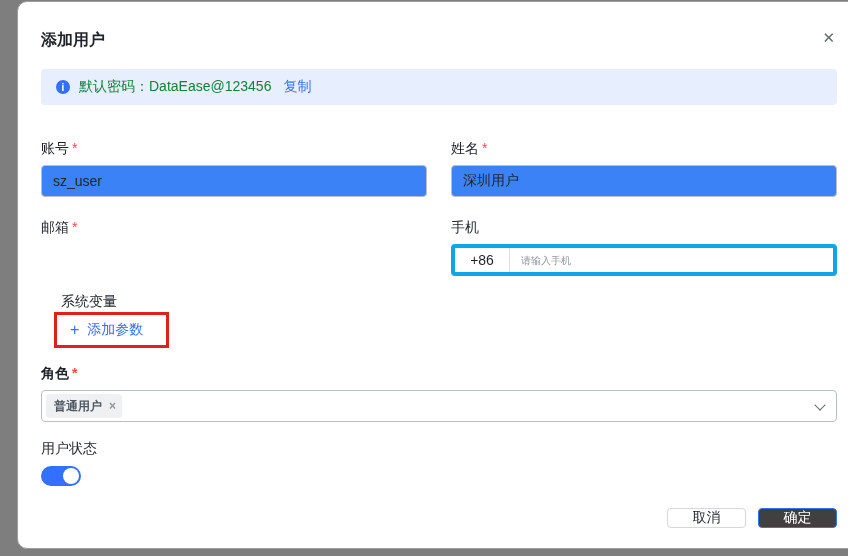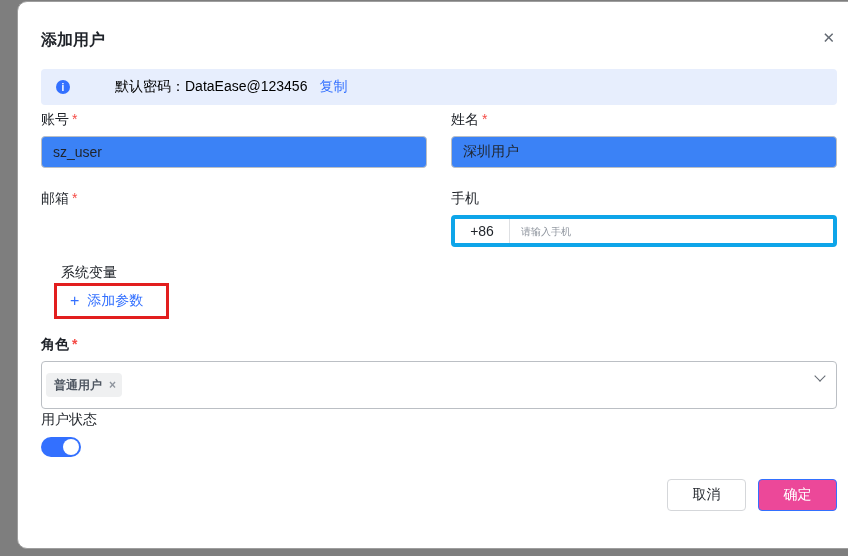--- a/index.html
+++ b/index.html
@@ -31,25 +31,25 @@
     padding:0 15px; gap:9px;
     font-size:14px;
   }
   .info-icon {
     width:14px; height:14px; border-radius:50%;
     background:#3370ff; color:#fff;
     font-size:10px; font-weight:700;
     display:flex; align-items:center; justify-content:center;
     flex:0 0 auto;
   }
-  .banner-text { color:#000000;margin-left:36px; }
+  .banner-text { color:#15803d; }
   .copy-link { color:#3370ff; cursor:pointer; margin-left:3px; text-decoration:none; }
 
   .form-grid {
-    margin-top:4px;
+    margin-top:33px;
     display:grid; grid-template-columns:1fr 1fr;
     column-gap:24px; row-gap:20px;
   }
   .field-label { display:block; font-size:14px; line-height:20px; margin-bottom:7px; color:#1f2329; }
   .req-mark { color:#f54a45; margin-left:3px; }
   .text-input {
     width:100%; height:32px;
     border:1px solid #bbbfc4; border-radius:4px;
     padding:0 11px; font-size:14px; color:#1f2329;
     outline:none; background:#3b82f6;
@@ -85,59 +85,59 @@
     pointer-events:none;
   }
   .addparam-link {
     display:flex; align-items:center; gap:8px;
     color:#3370ff; font-size:14px; cursor:pointer; text-decoration:none;
   }
   .plus-glyph { font-size:16px; line-height:16px; }
 
   .role-section { margin-top:15px;font-weight:bold; }
   .role-select {
-    height:48px; border:1px solid #bbbfc4; border-radius:4px;
+    height:32px; border:1px solid #bbbfc4; border-radius:4px;
     display:flex; align-items:center;
     padding:0 30px 0 4px; position:relative; cursor:pointer; background:#fff;
   }
   .role-tag {
     height:24px; background:#eff0f1; border-radius:4px;
     display:inline-flex; align-items:center; gap:7px;
     padding:0 6px 0 8px; font-size:12px; color:#4f5762;
   }
   .tag-close { color:#8f959e; font-size:12px; cursor:pointer; line-height:12px; }
   .chevron-down {
     position:absolute; right:12px; top:11px;
     width:8px; height:8px;
     border-right:1.5px solid #646a73; border-bottom:1.5px solid #646a73;
     transform:rotate(45deg); transform-origin:center;
     margin-top:-1px;
   }
 
-  .status-section { margin-top:0; }
+  .status-section { margin-top:16px; }
   .switch {
     width:40px; height:20px; border-radius:10px;
     background:#d0d3d6; position:relative; cursor:pointer;
     margin-top:1px;
   }
   .switch[data-on="true"] { background:#3370ff; }
   .switch-knob {
     position:absolute; top:2px; right:2px;
     width:16px; height:16px; border-radius:50%; background:#fff;
   }
 
   .footer { margin-top:22px; display:flex; justify-content:flex-end; gap:12px; }
   .btn {
-    height:32px; min-width:79px; border-radius:4px;
+    height:20px; min-width:79px; border-radius:4px;
     font-size:14px; display:flex; align-items:center; justify-content:center;
     padding:0 16px; cursor:pointer;
     font-family:"Liberation Sans","DejaVu Sans",sans-serif;
   }
   .btn-cancel { background:#fff; border:1px solid #d5d7da; color:#1f2329; }
-  .btn-primary { background:#ec4899; border:1px solid #3370ff; color:#fff; }
+  .btn-primary { background:#404040; border:1px solid #3370ff; color:#fff; }
 </style>
 </head>
 <body>
 
 <div class="dialog">
 
   <div class="dialog-header">
     <span class="dialog-title">添加用户</span>
     <span class="close-btn">✕</span>
   </div>

